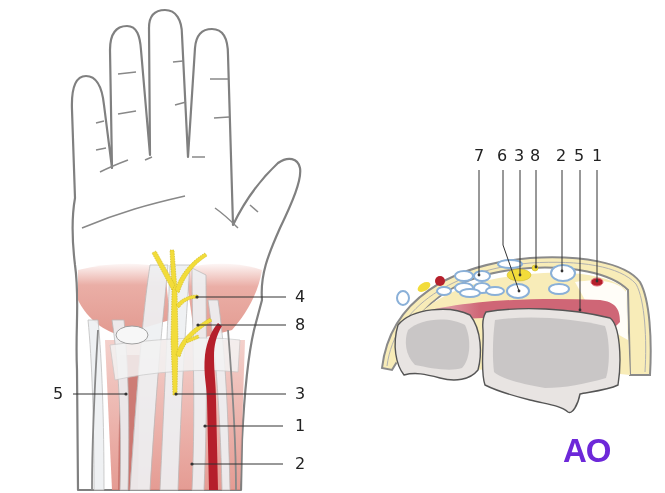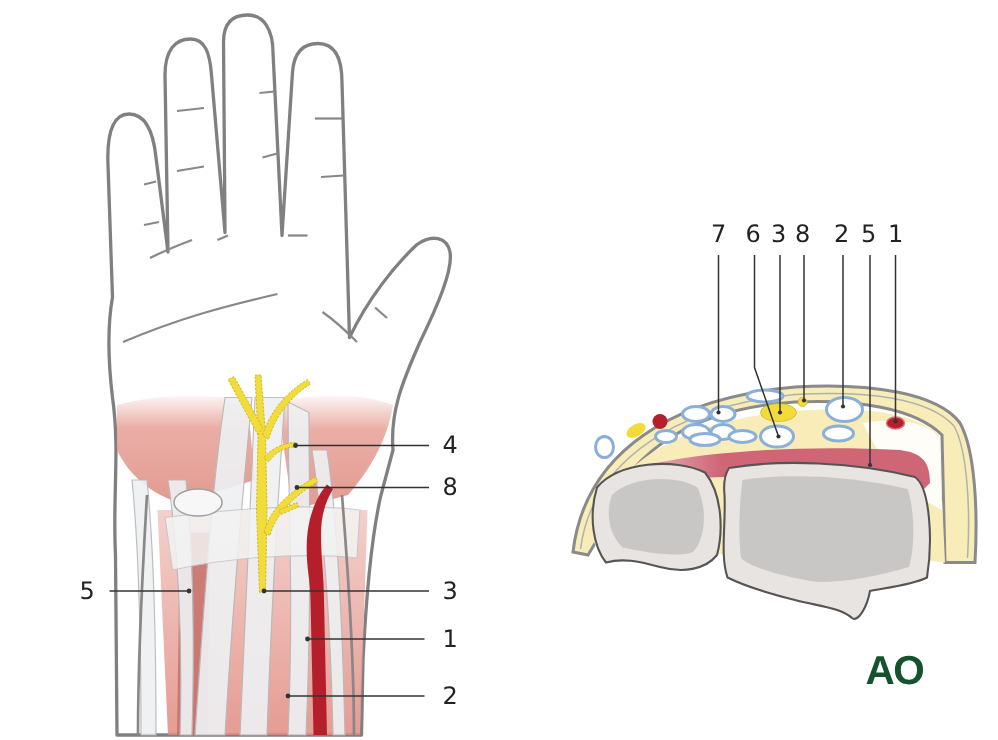--- a/index.html
+++ b/index.html
@@ -2,22 +2,22 @@
 <html><head>
 <meta charset="utf-8">
 <style>
   html, body { margin: 0; padding: 0; background: #ffffff; }
   body { width: 665px; height: 493px; position: relative; overflow: hidden;
          font-family: "DejaVu Sans", sans-serif; }
   .figure { position: absolute; left: 0; top: 0; width: 665px; height: 493px; }
   svg { position: absolute; left: 0; top: 0; }
   .lbl { position: absolute; font-size: 16px; color: #222222; line-height: 1;
          font-family: "DejaVu Sans", sans-serif; }
-  .logo { position: absolute; left: 577px; top: 432px; font-size: 27px; font-weight: bold;
-          color: #14532d; letter-spacing: -1px; font-family: "Liberation Sans", sans-serif; }
+  .logo { position: absolute; left: 563px; top: 432px; font-size: 33px; font-weight: bold;
+          color: #6d28d9; letter-spacing: -1px; font-family: "Liberation Sans", sans-serif; }
 </style>
 </head>
 <body>
 
 <div class="figure">
 
   <svg width="665" height="493">
     <defs>
       <linearGradient id="muscleFade" x1="0" y1="0" x2="0" y2="1">
         <stop offset="0" stop-color="#e8a59c" stop-opacity="0.1"></stop>

